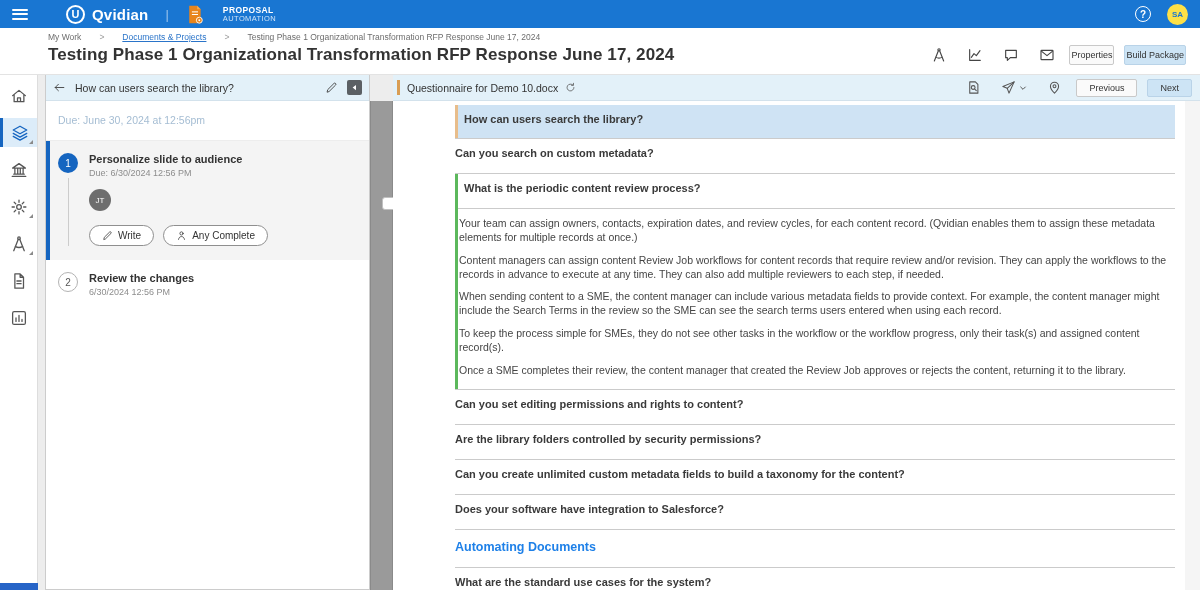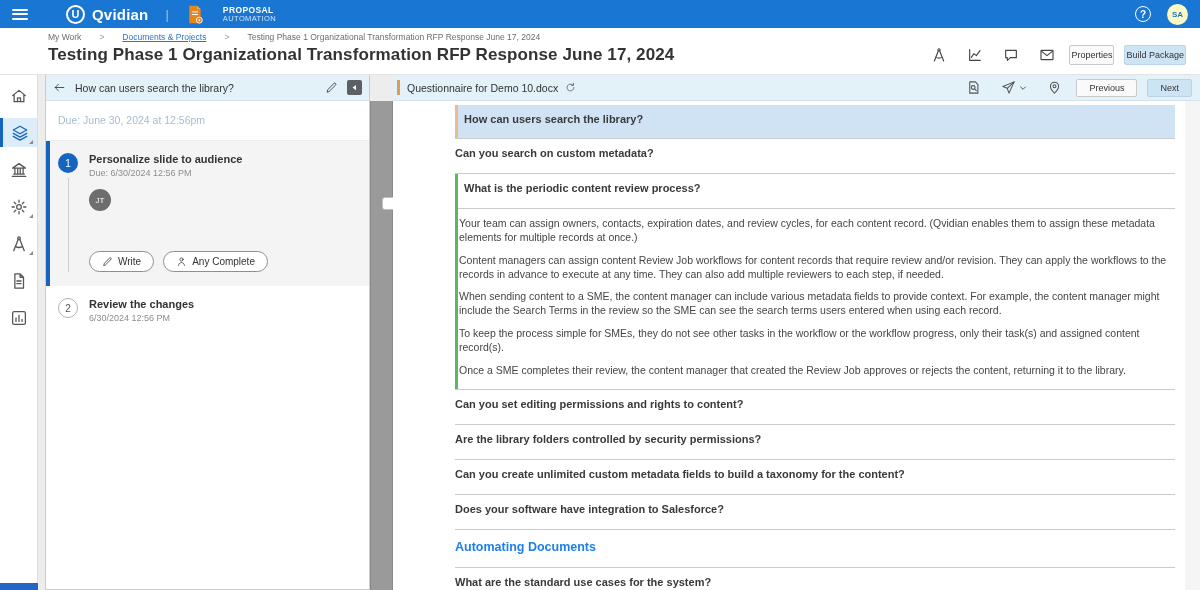--- a/index.html
+++ b/index.html
@@ -17,21 +17,21 @@
   .u-logo { width:19px; height:19px; border:2px solid #fff; border-radius:50%; display:flex; align-items:center; justify-content:center; font-weight:bold; font-size:11px; }
   .brand-name { font-size:15px; font-weight:bold; letter-spacing:.2px; }
   .brand-sep { color:rgba(255,255,255,.55); font-size:13px; margin:0 8px 0 10px; font-weight:300; }
   .product-logo { display:flex; align-items:center; gap:18px; }
   .product-doc { width:21px; height:21px; }
   .product-text { line-height:1.05; }
   .product-l1 { font-size:8.5px; font-weight:bold; letter-spacing:.4px; }
   .product-l2 { font-size:7.5px; color:#cfe3f7; letter-spacing:.4px; }
   .topbar-spacer { flex:1; }
   .help-icon { width:16px; height:16px; border:1.4px solid #fff; border-radius:50%; display:flex; align-items:center; justify-content:center; font-size:10px; font-weight:bold; margin-right:16px; cursor:pointer; }
-  .avatar { width:21px; height:21px; background:#fef9c3; color:#1976d2; border-radius:50%; display:flex; align-items:center; justify-content:center; font-size:8px; font-weight:bold; cursor:pointer; }
+  .avatar { width:21px; height:21px; background:#fde047; color:#1976d2; border-radius:50%; display:flex; align-items:center; justify-content:center; font-size:8px; font-weight:bold; cursor:pointer; }
 
   
   .page-header { background:#fff; padding:4px 14px 0 48px; height:47px; border-bottom:1px solid #e3e3e3; }
   .breadcrumb { font-size:8.5px; color:#6d6d6d; display:flex; gap:18px; align-items:center; white-space:nowrap; }
   .crumb-link { color:#2a74c9; text-decoration:underline; cursor:pointer; }
   .crumb-sep { color:#9a9a9a; }
   .title-row { display:flex; align-items:center; margin-top:3px; }
   .page-title { font-size:17px; font-weight:600; color:#333; letter-spacing:.1px; flex:1; white-space:nowrap; overflow:hidden; }
   .title-actions { display:flex; align-items:center; gap:20px; margin-right:14px; color:#444; }
   .title-actions .icon { width:16px; height:16px; cursor:pointer; }
@@ -62,21 +62,21 @@
   .step { display:flex; padding:12px 12px 0 10px; }
   .step.active { background:#f4f4f4; border-left:4px solid #1565c0; padding-left:6px; padding-bottom:14px; }
   .step-rail { width:24px; display:flex; flex-direction:column; align-items:center; }
   .step-num { width:20px; height:20px; border-radius:50%; display:flex; align-items:center; justify-content:center; font-size:10px; flex-shrink:0; }
   .step.active .step-num { background:#1565c0; color:#fff; }
   .step:not(.active) .step-num { background:#fff; border:1px solid #b3b3b3; color:#555; }
   .step-line { width:1px; flex:1; background:#ccc; margin-top:5px; }
   .step-content { flex:1; padding-left:9px; }
   .step-title { font-size:11px; font-weight:bold; color:#333; }
   .step-due { font-size:9px; color:#8d8d8d; margin-top:3px; }
-  .assignee { width:22px; height:22px; border-radius:50%; background:#6e6e6e; color:#fff; font-size:8px; display:flex; align-items:center; justify-content:center; margin:11px 0 40px; cursor:pointer; }
+  .assignee { width:22px; height:22px; border-radius:50%; background:#6e6e6e; color:#fff; font-size:8px; display:flex; align-items:center; justify-content:center; margin:11px 0 14px; cursor:pointer; }
   .step-actions { display:flex; gap:9px; }
   .pill { display:inline-flex; align-items:center; gap:5px; border:1px solid #8f8f8f; border-radius:13px; padding:4px 12px; font-size:10px; background:#fff; color:#333; cursor:pointer; white-space:nowrap; }
   .pill .icon { width:11px; height:11px; }
 
   
   .divider { width:23px; position:relative; display:flex; flex-direction:column; }
   .divider-track { margin-top:26px; flex:1; background:#9a9a9a; border-left:1px solid #8a8a8a; border-right:1px solid #8a8a8a; cursor:col-resize; }
   .comment-bubble { position:absolute; top:122px; right:-6px; width:17px; height:13px; background:#fff; border:1px solid #c0c0c0; border-radius:3px; cursor:pointer; }
   .comment-bubble::after { content:""; position:absolute; left:3px; bottom:-4px; border:4px solid transparent; border-top-color:#fff; }
   .comment-dot { position:absolute; top:-3px; right:-3px; width:6px; height:6px; border-radius:50%; background:#3fae49; }

